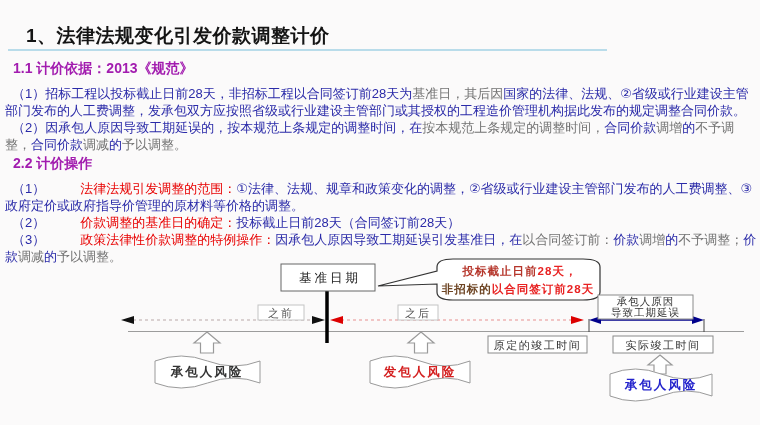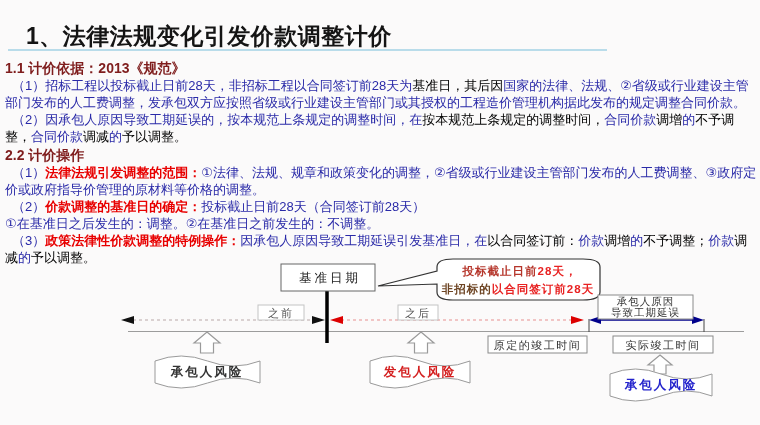--- a/index.html
+++ b/index.html
@@ -3,31 +3,31 @@
 <meta charset="utf-8">
 <style>
   html,body{margin:0;padding:0;}
   body{
     width:760px;height:425px;background:#fbfafa;overflow:hidden;
     font-family:"Liberation Sans","DejaVu Sans",sans-serif;
     position:relative;
   }
   .slide{position:absolute;inset:0;}
   .title{
-    padding:25px 0 0 26px;font-size:23px;font-weight:bold;color:#141414;
+    padding:25px 0 0 26px;font-size:19px;font-weight:bold;color:#141414;
     letter-spacing:.5px;line-height:22px;
   }
   .rule{margin-left:8px;width:599px;border-bottom:2px solid #b9dcea;margin-top:2px;}
   .content{margin:8px 0 0 5px;width:753px;font-size:13px;line-height:17px;}
-  .red-head{color:#7f1d1d;font-weight:bold;font-size:14px;line-height:18px;margin:0;}
+  .red-head{color:#a21caf;font-weight:bold;font-size:14px;line-height:18px;margin:8px;}
   .red-head.second{margin-top:1px;}
   p.body{margin:0;color:#2a2aa8;}
   p.ind{text-indent:7px;}
-  .r{color:#000000;}
-  .rb{color:#e80000;font-weight:bold;}
+  .r{color:#737373;}
+  .rb{color:#e80000;font-weight:normal;margin-left:35px;}
   
   svg.diagram{position:absolute;left:0;top:255px;}
   .boxline{fill:#ffffff;stroke:#666;stroke-width:1;}
   .boxlite{fill:#ffffff;stroke:#c4c4c4;stroke-width:1;}
   .boxmid{fill:#ffffff;stroke:#8a8a8a;stroke-width:1;}
   text{font-family:"Liberation Sans","DejaVu Sans",sans-serif;}
   .t-base{font-size:12.5px;fill:#222;letter-spacing:3px;}
   .t-small{font-size:11px;fill:#555;letter-spacing:2px;}
   .t-box{font-size:11px;fill:#333;letter-spacing:1.5px;}
   .t-delay{font-size:10.5px;fill:#333;letter-spacing:1px;}
@@ -50,21 +50,20 @@
   <div class="title">1、法律法规变化引发价款调整计价</div>
   <div class="rule"></div>
 
   <div class="content">
     <p class="red-head">1.1  计价依据：2013《规范》</p>
     <p class="body ind"><span>（1）招标工程以投标截止日前28天，非招标工程以合同签订前28天为</span><span class="r">基准日，其后因</span><span>国家的法律、法规、②省级或行业建设主管部门发布的人工费调整，发承包双方应按照省级或行业建设主管部门或其授权的工程造价管理机构据此发布的规定调整合同价款。</span></p>
     <p class="body ind"><span>（2）因承包人原因导致工期延误的，按本规范上条规定的调整时间，在</span><span class="r">按本规范上条规定的调整时间，</span><span>合同价款</span><span class="r">调增</span><span>的</span><span class="r">不予调整，</span><span>合同价款</span><span class="r">调减</span><span>的</span><span class="r">予以调整。</span></p>
     <p class="red-head second">2.2 计价操作</p>
     <p class="body ind"><span>（1）</span><span class="rb">法律法规引发调整的范围：</span><span>①法律、法规、规章和政策变化的调整，②省级或行业建设主管部门发布的人工费调整、③政府定价或政府指导价管理的原材料等价格的调整。</span></p>
     <p class="body ind"><span>（2）</span><span class="rb">价款调整的基准日的确定：</span><span>投标截止日前28天（合同签订前28天）</span></p>
-    <p class="body">①在基准日之后发生的：调整。②在基准日之前发生的：不调整。</p>
     <p class="body ind"><span>（3）</span><span class="rb">政策法律性价款调整的特例操作：</span><span>因承包人原因导致工期延误引发基准日，在</span><span class="r">以合同签订前：</span><span>价款</span><span class="r">调增</span><span>的</span><span class="r">不予调整；</span><span>价款</span><span class="r">调减</span><span>的</span><span class="r">予以调整。</span></p>
   </div>
 
   <svg class="diagram" width="760" height="170" viewBox="0 0 760 170">
 
     <line x1="128" y1="76.5" x2="744" y2="76.5" stroke="#9c9c9c" stroke-width="1"></line>
 
     <line x1="589" y1="64" x2="589" y2="77" stroke="#444" stroke-width="1"></line>
     <line x1="704" y1="64" x2="704" y2="77" stroke="#444" stroke-width="1"></line>
 

